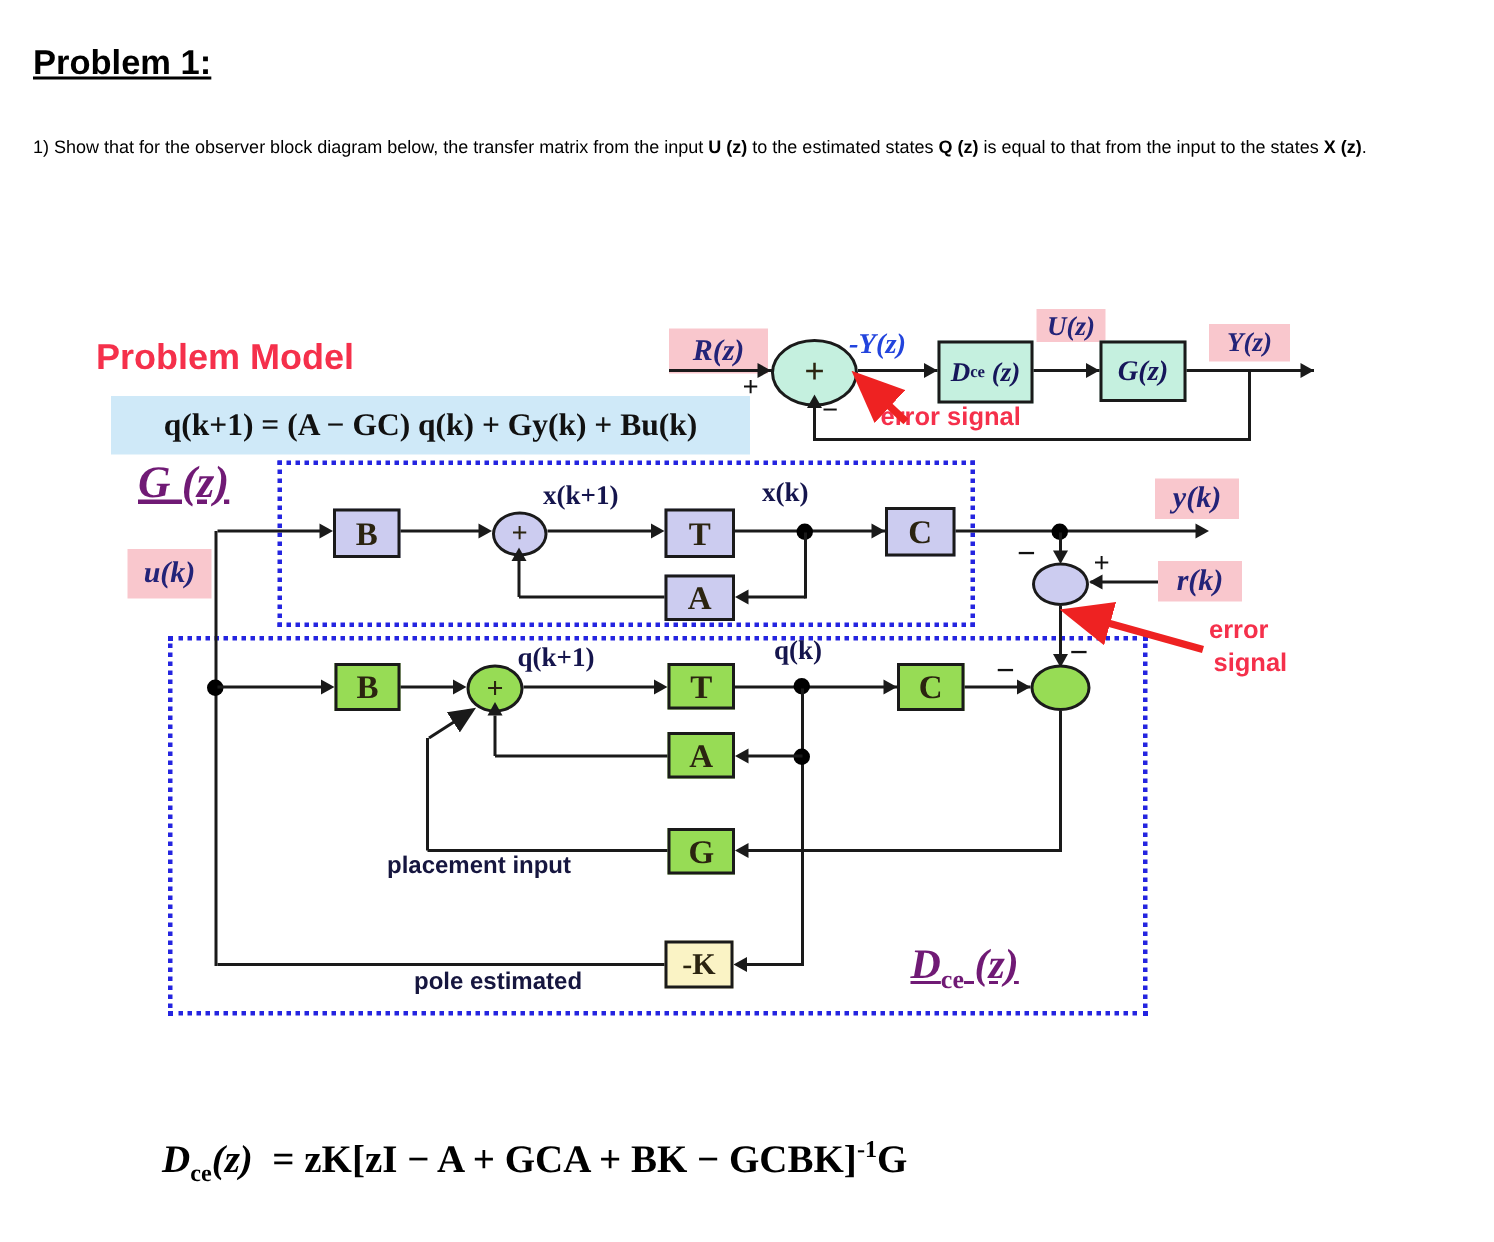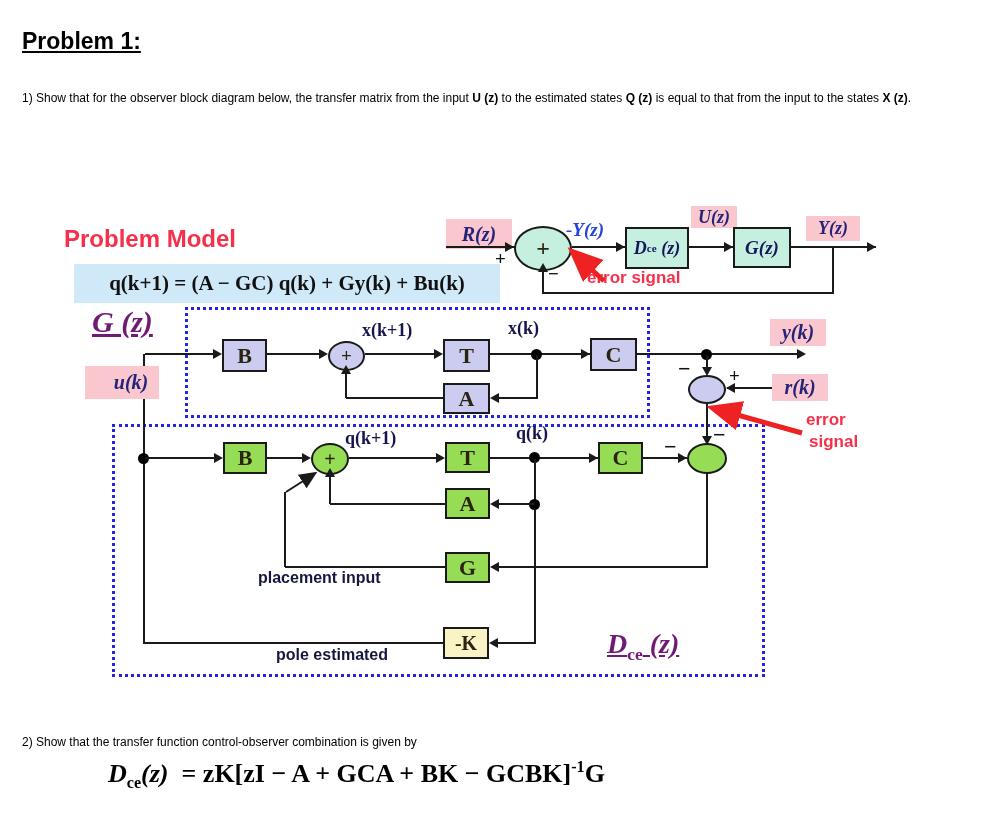--- a/index.html
+++ b/index.html
@@ -81,21 +81,21 @@
     <i class="ln" style="left:791px;top:246px;width:85px;height:2px;"></i>
     <i class="ar ar-r" style="left:867px;top:242px;"></i>
     <div class="plabel" style="left:806px;top:216px;width:54px;height:25px;font-size:18px;">Y(z)</div>
     <i class="ln" style="left:832px;top:247px;width:2px;height:47px;"></i>
     <i class="ln" style="left:543px;top:292px;width:291px;height:2px;"></i>
     <i class="ln" style="left:542px;top:272px;width:2px;height:22px;"></i>
     <i class="ar ar-u" style="left:538px;top:263px;"></i>
     <div class="redtxt" style="left:587px;top:268px;">error signal</div>
 
     <i class="ln" style="left:143px;top:354px;width:2px;height:290px;"></i>
-    <div class="plabel" style="left:85px;top:366px;width:56px;height:33px;padding-left:18px;">u(k)</div>
+    <div class="plabel" style="left:85px;top:366px;width:56px;height:33px;">u(k)</div>
 
     <i class="ln" style="left:145px;top:353px;width:70px;height:2px;"></i>
     <i class="ar ar-r" style="left:213px;top:349px;"></i>
     <div class="blk lav" style="left:222px;top:339px;width:45px;height:33px;">B</div>
     <i class="ln" style="left:267px;top:353px;width:54px;height:2px;"></i>
     <i class="ar ar-r" style="left:319px;top:349px;"></i>
     <div class="blk lav circ" style="left:328px;top:341px;width:37px;height:30px;font-size:19px;">
         <span>+</span>
       </div>
     <i class="ln" style="left:365px;top:353px;width:72px;height:2px;"></i>
@@ -189,16 +189,15 @@
         <marker id="mr" markerWidth="7" markerHeight="6" refX="5" refY="3" orient="auto">
           <path d="M0,0 L7,3 L0,6 z" fill="#ee2222"></path>
         </marker>
       </defs>
       <line x1="286" y1="492" x2="314" y2="474" stroke="#1a1a1a" stroke-width="2" marker-end="url(#mb)"></line>
       <line x1="604" y1="281" x2="575" y2="254" stroke="#ee2222" stroke-width="5" marker-end="url(#mr)"></line>
       <line x1="802" y1="433" x2="716" y2="409" stroke="#ee2222" stroke-width="5" marker-end="url(#mr)"></line>
     </svg>
   </div>
 
-  <div class="abs para" style="left:22px;top:726px;">2) Show that the transfer function control-observer combination is given by</div>
   <div class="abs eq2" style="left:108px;top:758px;"><span class="it">D</span><sub class="small">ce</sub><span class="it">(z)</span><span style="white-space:pre;">  </span><span>=</span><span style="white-space:pre;"> </span><span>zK[zI − A + GCA + BK − GCBK]</span><sup class="small">-1</sup><span>G</span></div>
 
 </div>
 
 </body></html>

